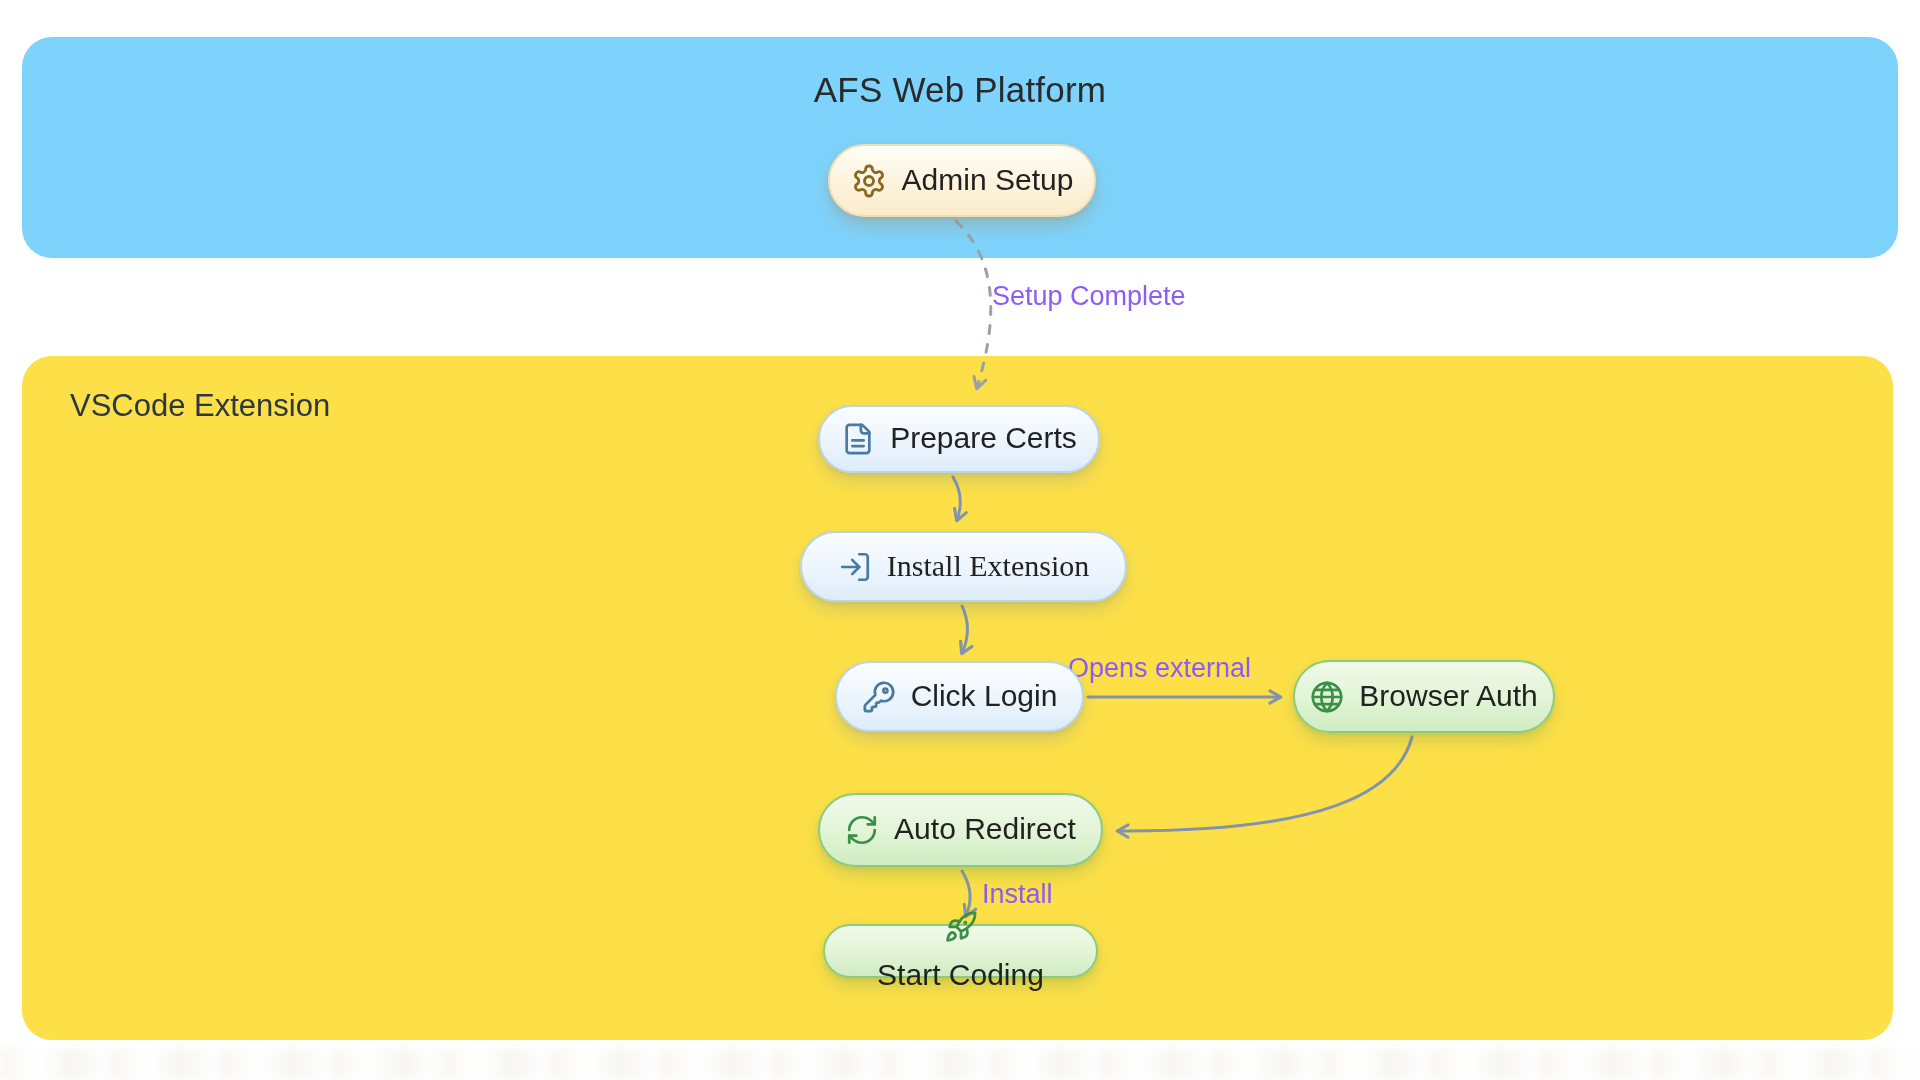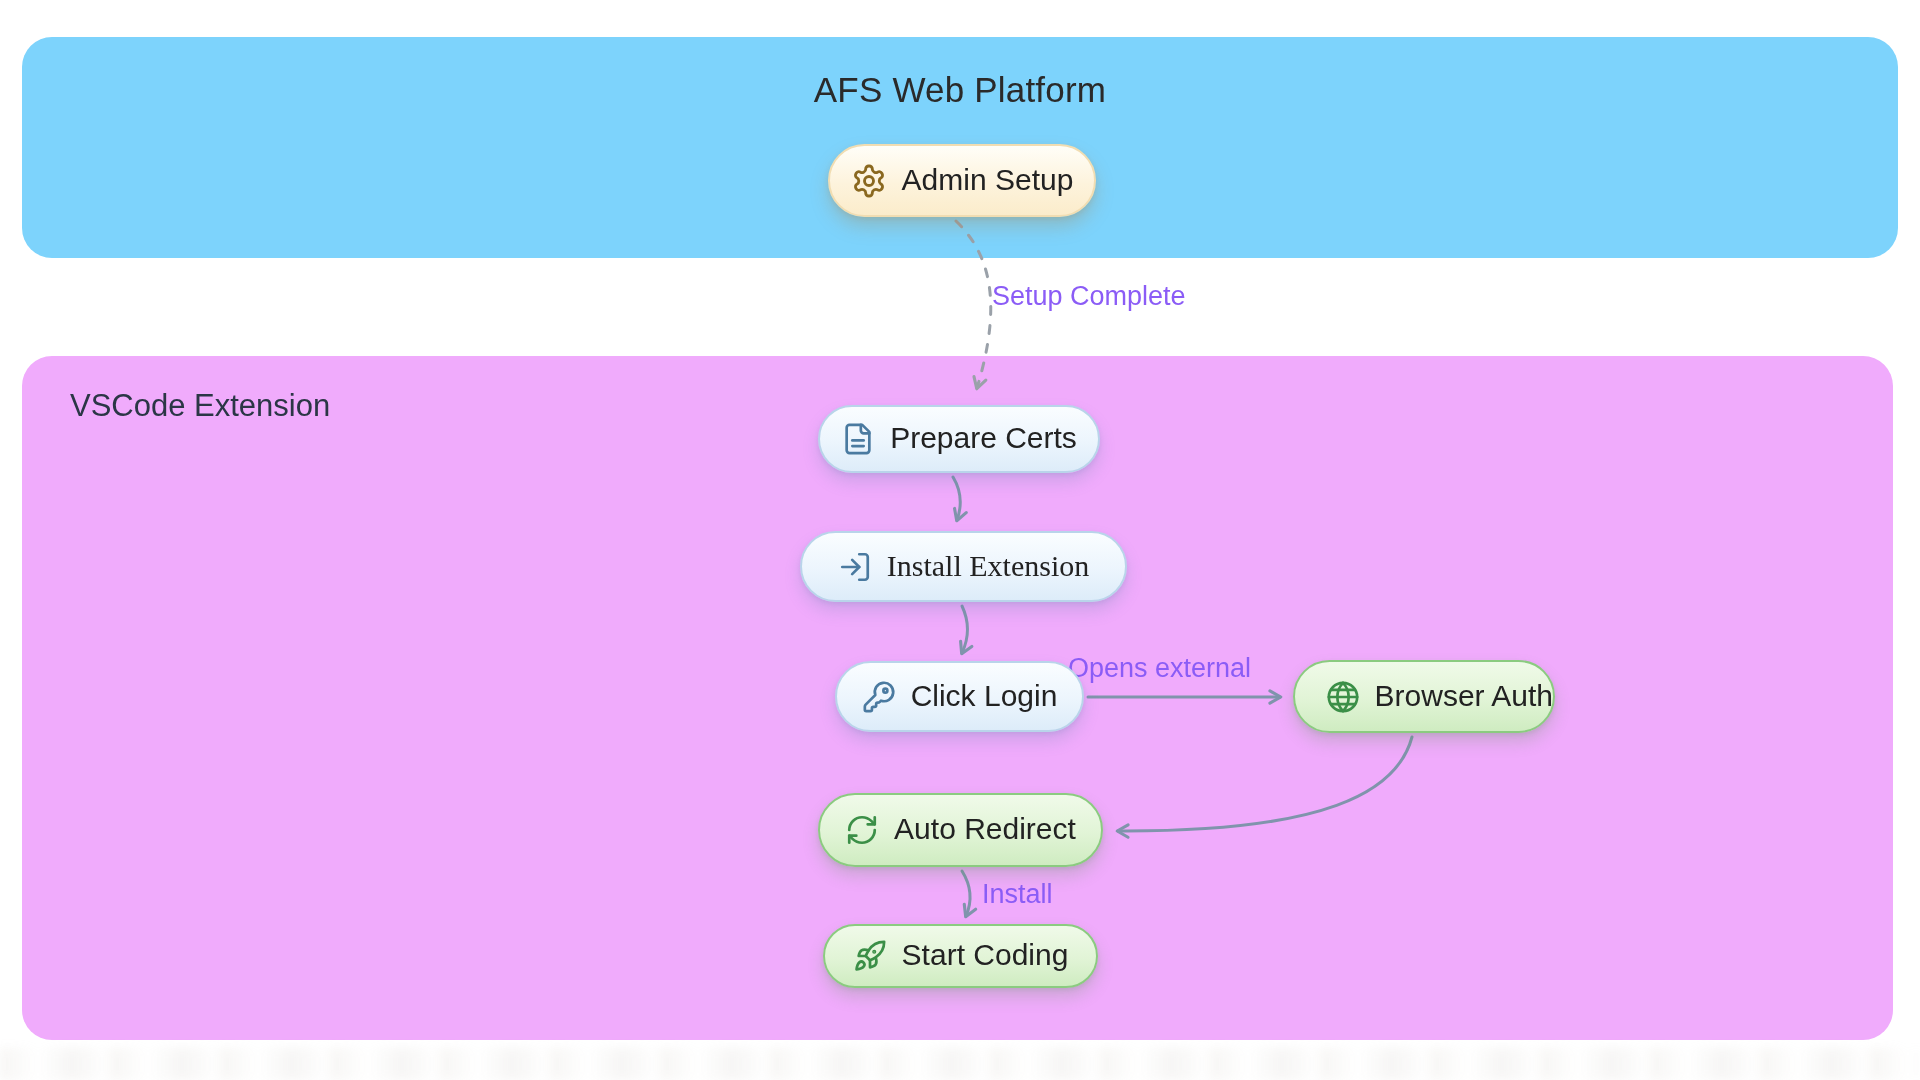--- a/index.html
+++ b/index.html
@@ -2,21 +2,21 @@
 <html><head>
 <meta charset="utf-8">
 <style>
   html,body{margin:0;padding:0;background:#ffffff;}
   #canvas{
     position:relative;width:1920px;height:1080px;overflow:hidden;
     font-family:"Liberation Sans", sans-serif;background:#ffffff;
   }
   .container-band{position:absolute;border-radius:30px;}
   #afs-band{left:22px;top:37px;width:1876px;height:221px;background:#7dd3fc;}
-  #vscode-band{left:22px;top:356px;width:1871px;height:684px;background:#f0abfc;}
+  #vscode-band{left:22px;top:356px;width:1871px;height:684px;background:#fde047;}
   .band-title{
     position:absolute;left:0;right:0;top:33px;text-align:center;
     font-size:35px;font-weight:500;color:#2a2a2a;letter-spacing:.2px;
   }
   .lane-title{
     position:absolute;left:48px;top:32px;font-size:31px;font-weight:500;color:#2b3646;
   }
   .node{
     position:absolute;display:flex;align-items:center;justify-content:center;gap:15px;
     font-size:30px;color:#222222;white-space:nowrap;box-sizing:border-box;
@@ -124,21 +124,21 @@
   <div class="node node-blue" style="left:835px;top:661px;width:249px;height:71px;">
     <span class="icon icon-key">
       <svg viewBox="0 0 24 24" fill="none" stroke="#4a7aa0" stroke-width="1.9" stroke-linecap="round" stroke-linejoin="round" style="width:34px;height:34px;">
         <path d="M2.586 17.414A2 2 0 0 0 2 18.828V21a1 1 0 0 0 1 1h3a1 1 0 0 0 1-1v-1a1 1 0 0 1 1-1h1a1 1 0 0 0 1-1v-1a1 1 0 0 1 1-1h.172a2 2 0 0 0 1.414-.586l.814-.814a6.5 6.5 0 1 0-4-4z"></path>
         <circle cx="16.5" cy="7.5" r="1.4"></circle>
       </svg>
     </span>
     <span class="label">Click Login</span>
   </div>
 
-  <div class="node node-green" style="left:1293px;top:660px;width:262px;height:73px;justify-content:flex-end;">
+  <div class="node node-green" style="left:1293px;top:660px;width:262px;height:73px;">
     <span class="icon icon-green">
       <svg viewBox="0 0 24 24" fill="none" stroke="currentColor" stroke-width="1.9" stroke-linecap="round" stroke-linejoin="round">
         <circle cx="12" cy="12" r="10"></circle>
         <path d="M12 2a14.5 14.5 0 0 0 0 20 14.5 14.5 0 0 0 0-20"></path>
         <path d="M2 12h20"></path>
         <path d="M3.5 7h17"></path>
         <path d="M3.5 17h17"></path>
       </svg>
     </span>
     <span class="label">Browser Auth</span>
@@ -149,21 +149,21 @@
       <svg viewBox="0 0 24 24" fill="none" stroke="currentColor" stroke-width="1.9" stroke-linecap="round" stroke-linejoin="round">
         <path d="M3 12a9 9 0 0 1 9-9 9.75 9.75 0 0 1 6.74 2.74L21 8"></path>
         <path d="M21 3v5h-5"></path>
         <path d="M21 12a9 9 0 0 1-9 9 9.75 9.75 0 0 1-6.74-2.74L3 16"></path>
         <path d="M8 16H3v5"></path>
       </svg>
     </span>
     <span class="label">Auto Redirect</span>
   </div>
 
-  <div class="node node-green" style="left:823px;top:924px;width:275px;height:64px;">
+  <div class="node node-green" style="left:823px;top:924px;width:275px;height:54px;flex-direction:column;">
     <span class="icon icon-green">
       <svg viewBox="0 0 24 24" fill="none" stroke="currentColor" stroke-width="1.9" stroke-linecap="round" stroke-linejoin="round">
         <path d="M4.5 16.5c-1.5 1.26-2 5-2 5s3.74-.5 5-2c.71-.84.7-2.13-.09-2.91a2.18 2.18 0 0 0-2.91-.09z"></path>
         <path d="m12 15-3-3a22 22 0 0 1 2-3.95A12.88 12.88 0 0 1 22 2c0 2.72-.78 7.5-6 11a22.35 22.35 0 0 1-4 2z"></path>
         <path d="M9 12H4s.55-3.03 2-4c1.62-1.08 5 0 5 0"></path>
         <path d="M12 15v5s3.03-.55 4-2c1.08-1.62 0-5 0-5"></path>
         <circle cx="15" cy="9" r="0.5" fill="currentColor"></circle>
       </svg>
     </span>
     <span class="label">Start Coding</span>

